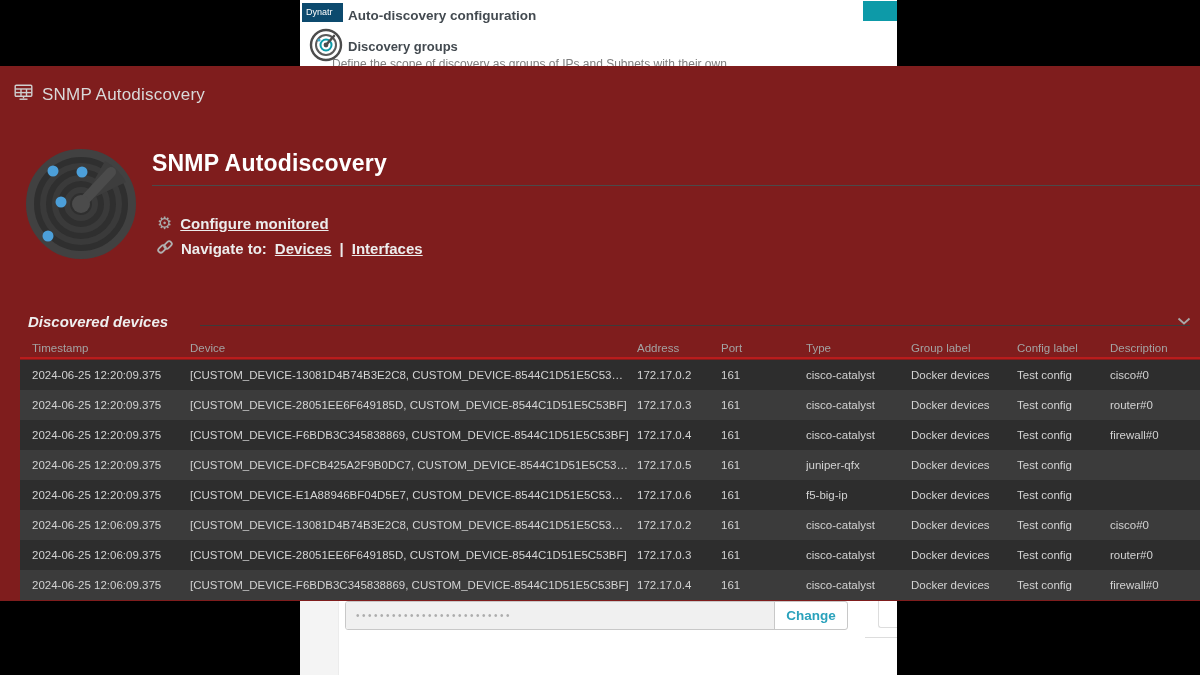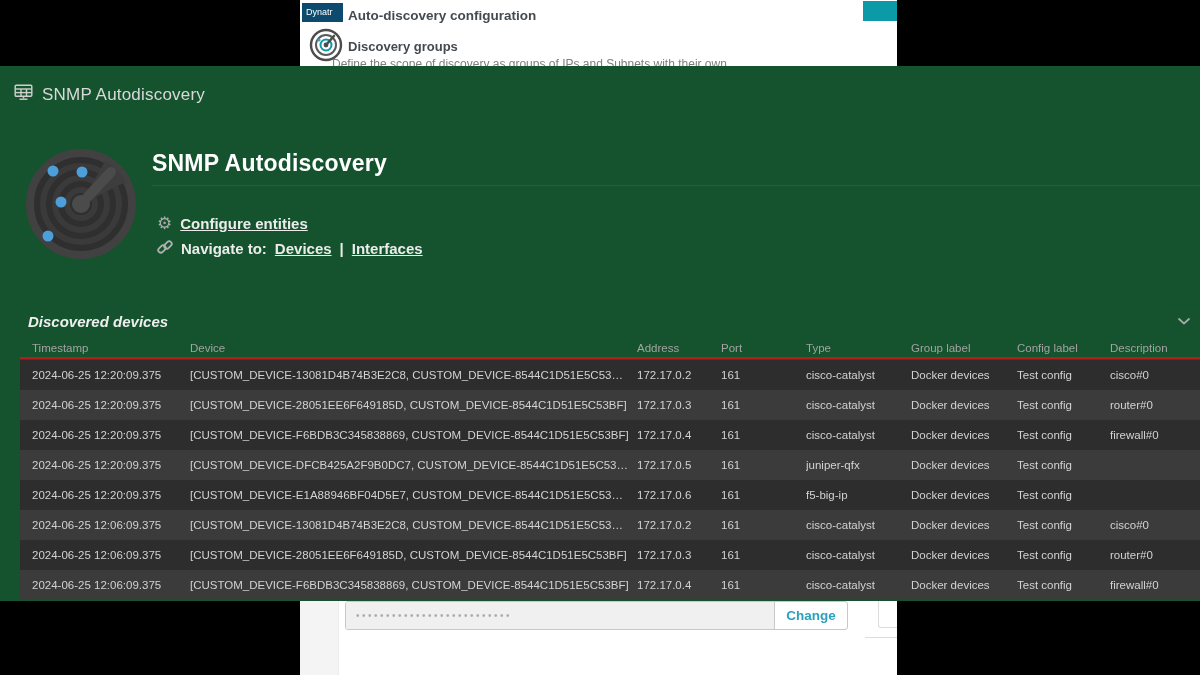--- a/index.html
+++ b/index.html
@@ -25,21 +25,21 @@
   .token-input { flex:1; background:#f0f0f0; border-right:1px solid #c8c8c8; border-radius:2px 0 0 2px;
     display:flex; align-items:center; padding-left:10px; color:#adadad; font-size:10px; letter-spacing:2.5px; overflow:hidden; }
   .token-change { width:72px; display:flex; align-items:center; justify-content:center;
     color:#2aa2bc; font-size:13.5px; font-weight:bold; cursor:pointer; }
   .fragment-box { position:absolute; left:578px; top:600px; width:19px; height:28px; background:#fff;
     border:1px solid #ddd; border-right:none; border-top:none; border-radius:0 0 0 3px; }
   .fragment-line { position:absolute; left:565px; top:637px; width:32px; height:1px; background:#ddd; }
   .helper-text { position:absolute; left:46px; top:637px; font-size:12px; color:#9b9b9b; white-space:nowrap; }
 
   
-  .dark-panel { position:absolute; left:0; top:66px; width:1200px; height:535px; background:#14532d; z-index:2; color:#d6d6d6; }
+  .dark-panel { position:absolute; left:0; top:66px; width:1200px; height:535px; background:#7f1d1d; z-index:2; color:#d6d6d6; }
 
   .breadcrumb { position:absolute; left:14px; top:18px; display:flex; align-items:center; gap:9px; }
   .breadcrumb-label { font-size:17px; color:#d9d9d9; letter-spacing:.2px; }
 
   .hero-radar { position:absolute; left:25px; top:82px; width:112px; height:112px; }
   .page-title { position:absolute; left:152px; top:84px; font-size:23px; font-weight:bold; color:#ffffff; letter-spacing:.2px; }
   .title-divider { position:absolute; left:152px; right:0; top:119px; height:1px; background:#4a4a4a; }
 
   .action-row { position:absolute; left:157px; display:flex; align-items:center; gap:8px; font-size:15px; font-weight:bold; color:#ececec; }
   .action-row.configure { top:149px; }
@@ -127,21 +127,21 @@
       <circle cx="36" cy="54" r="5.5" fill="#4c9fd9"></circle>
       <circle cx="23" cy="88" r="5.5" fill="#4c9fd9"></circle>
     </svg>
   </span>
 
   <div class="page-title">SNMP Autodiscovery</div>
   <div class="title-divider"></div>
 
   <div class="action-row configure">
     <span class="gear-glyph">⚙</span>
-    <span class="link-text">Configure entities</span>
+    <span class="link-text">Configure monitored</span>
   </div>
 
   <div class="action-row navigate">
     <span>
       <svg width="16" height="16" viewBox="0 0 16 16" fill="none" stroke="#b0b0b0" stroke-width="1.8">
         <rect x="0.8" y="7.4" width="8.4" height="5.2" rx="2.6" transform="rotate(-45 5 10)"></rect>
         <rect x="6.8" y="3.4" width="8.4" height="5.2" rx="2.6" transform="rotate(-45 11 6)"></rect>
       </svg>
     </span>
     <span class="plain-text">Navigate to:</span>

